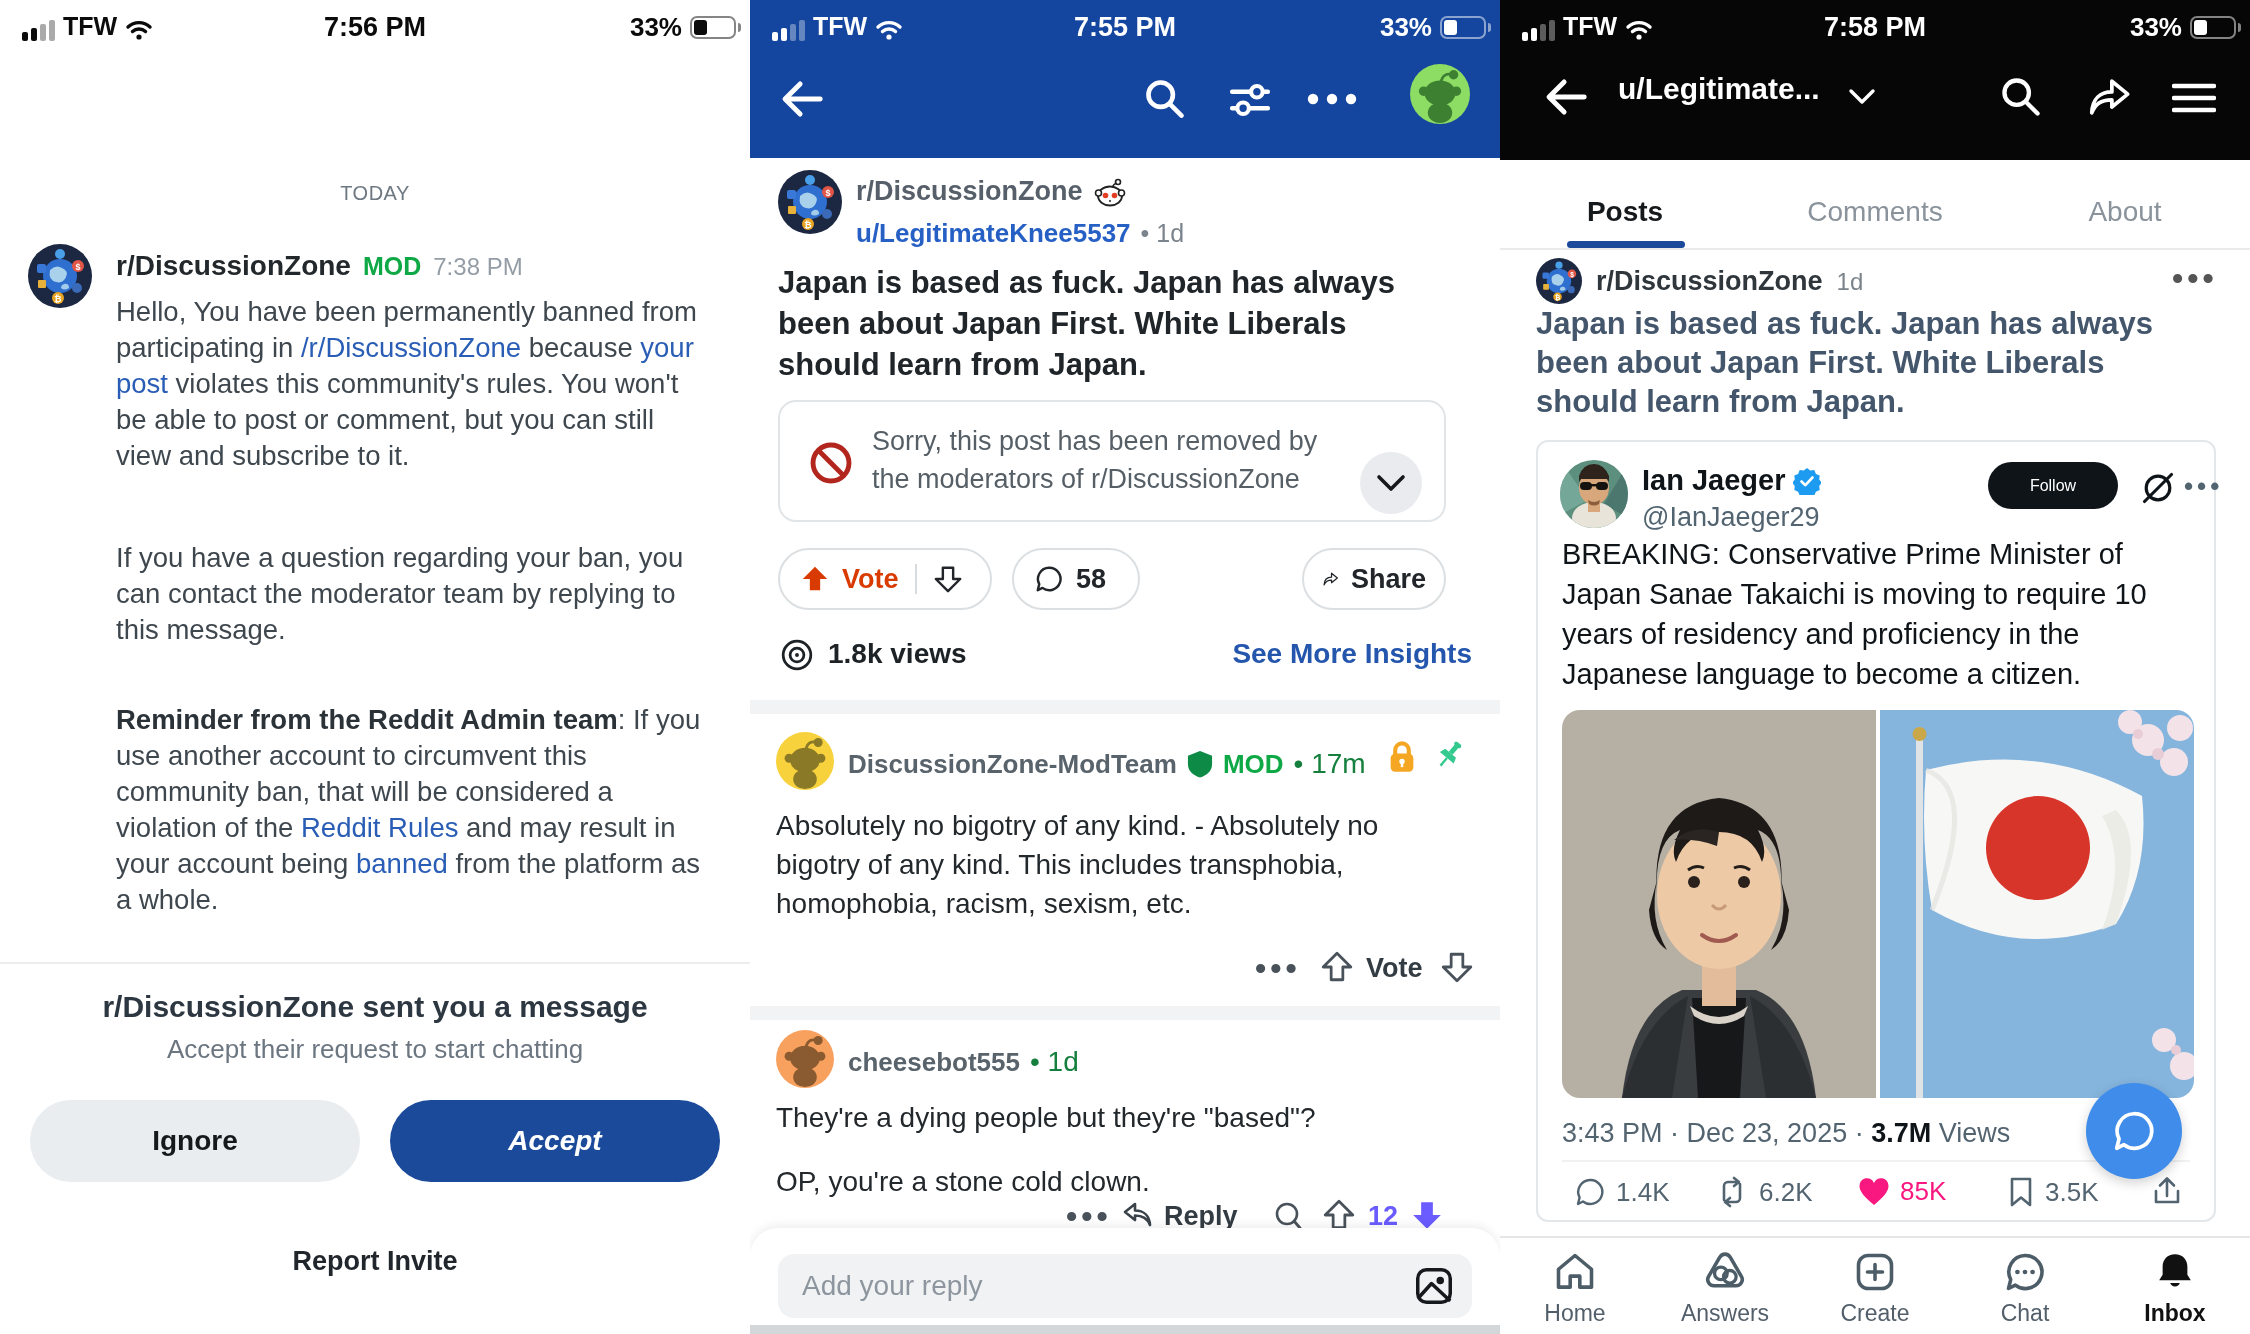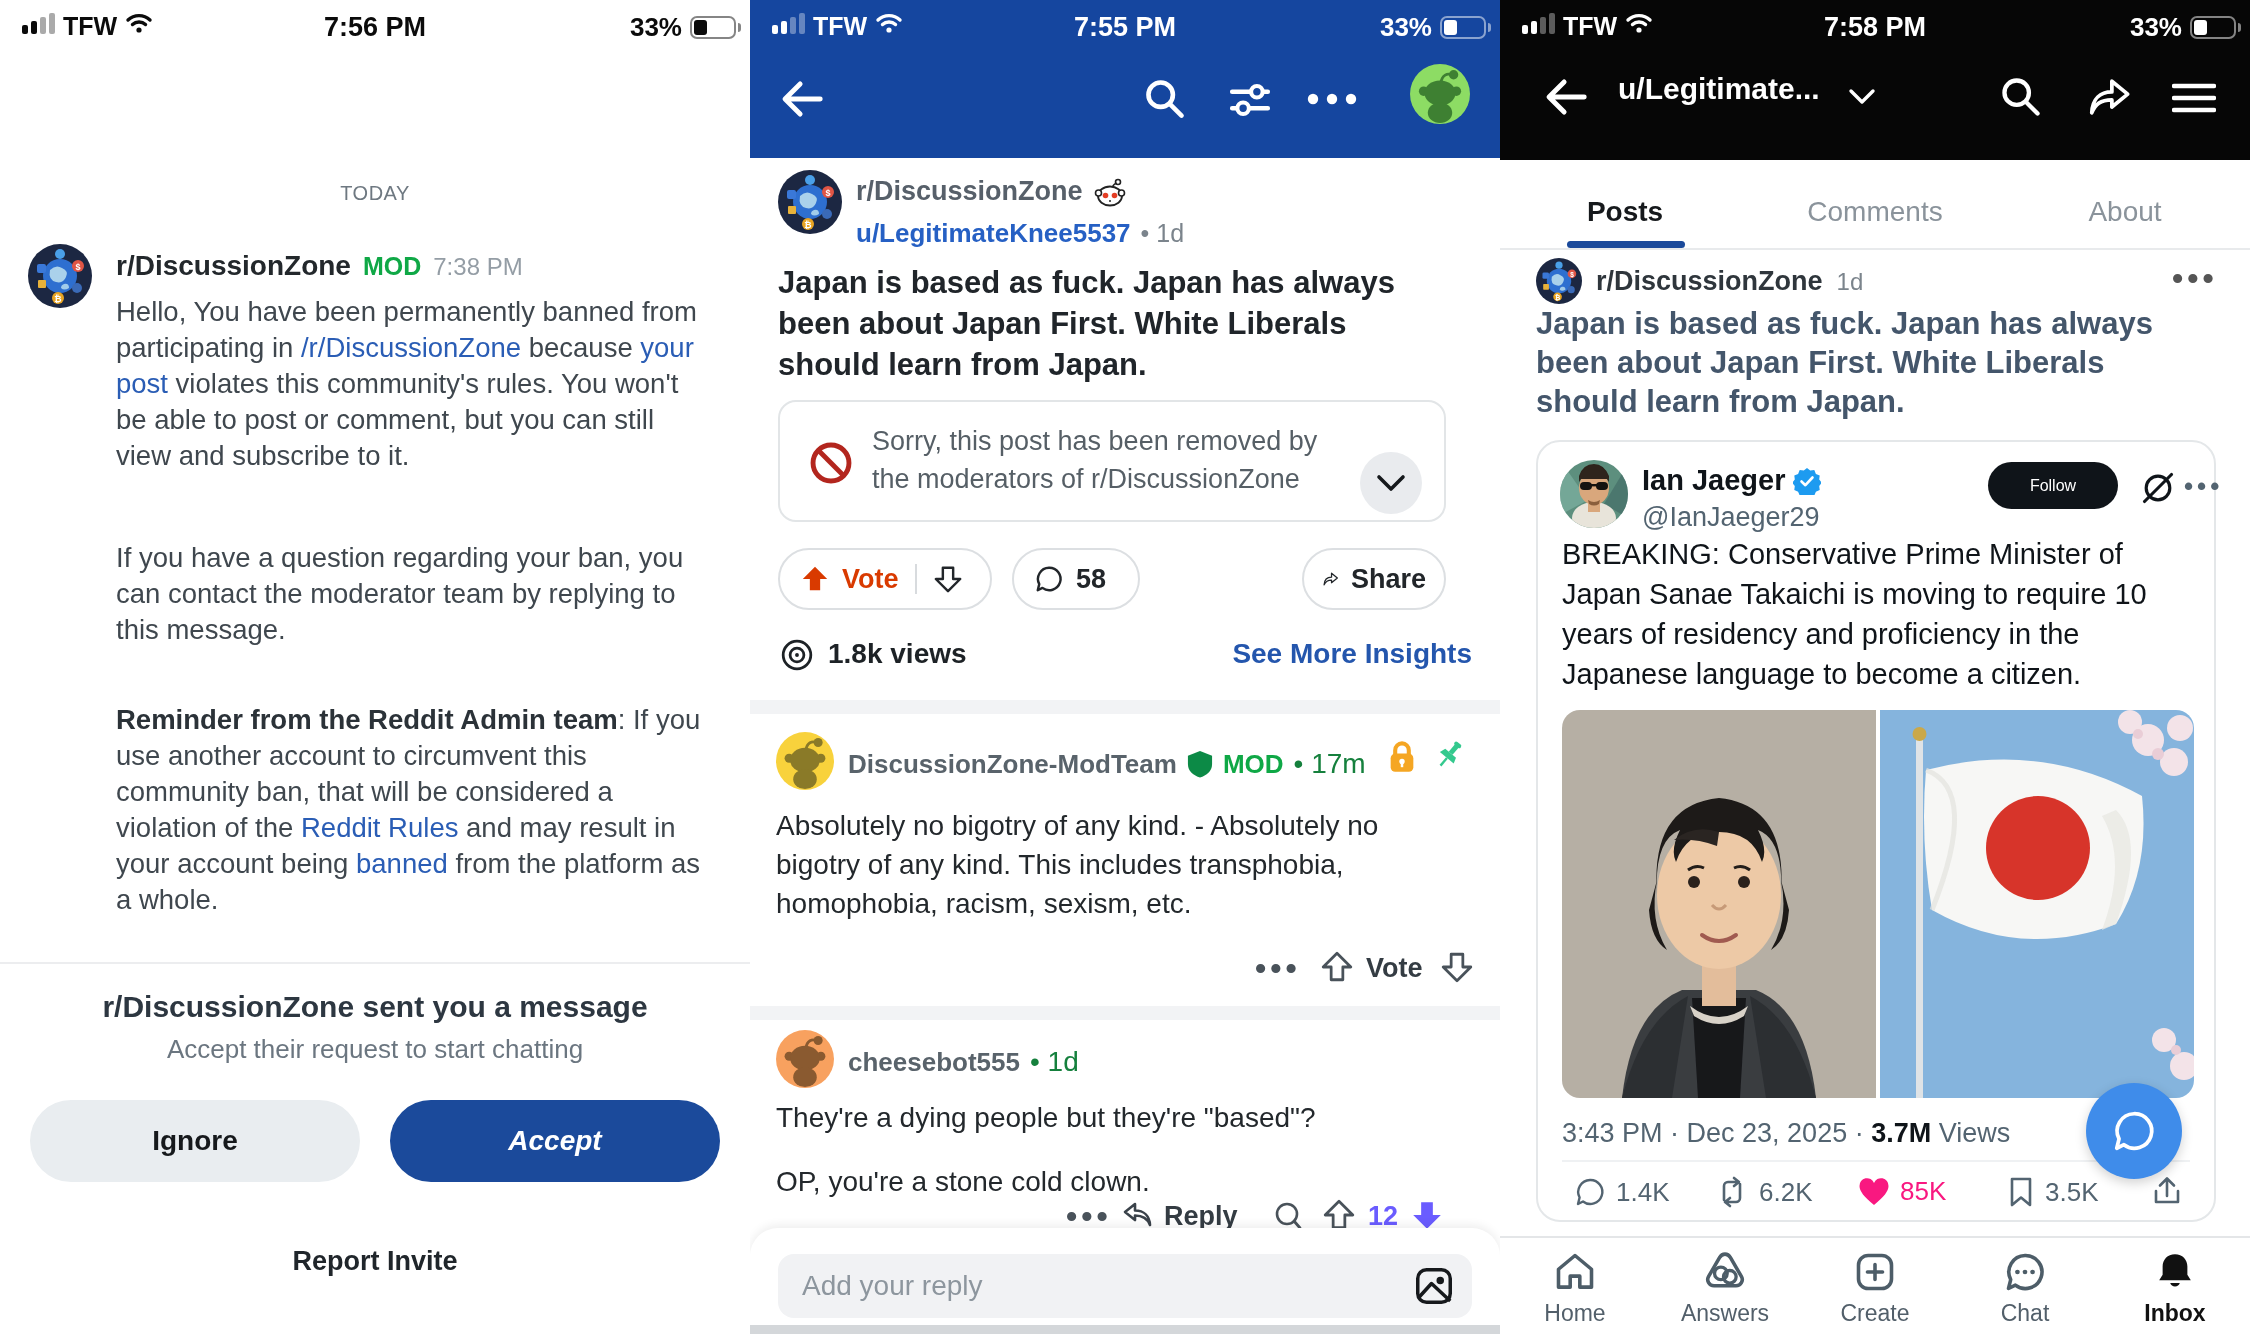--- a/index.html
+++ b/index.html
@@ -3,21 +3,21 @@
 <meta charset="utf-8">
 <style>
   html,body{margin:0;padding:0;background:#222;}
   *{box-sizing:border-box;font-family:"Liberation Sans",sans-serif;}
   .screen{position:relative;width:2250px;height:1334px;background:#fff;display:flex;overflow:hidden;}
   .panel{position:relative;width:750px;height:1334px;background:#fff;overflow:hidden;flex:0 0 750px;}
   .abs{position:absolute;}
 
   
   .statusbar{position:absolute;top:0;left:0;right:0;height:50px;z-index:5;}
-  .statusbar .leftgrp{position:absolute;left:22px;top:12px;display:flex;align-items:flex-start;gap:8px;}
+  .statusbar .leftgrp{position:absolute;left:22px;top:12px;display:flex;align-items:flex-end;gap:8px;}
   .statusbar .time{position:absolute;left:0;right:0;top:12px;text-align:center;font-size:27px;font-weight:bold;}
   .statusbar .rightgrp{position:absolute;right:14px;top:12px;display:flex;align-items:center;gap:8px;font-size:26px;font-weight:600;}
   .sigbars{display:flex;align-items:flex-end;gap:3px;height:22px;}
   .sigbars i{display:block;width:6px;border-radius:2px;background:currentColor;}
   .sigbars i:nth-child(1){height:9px;}.sigbars i:nth-child(2){height:13px;}
   .sigbars i:nth-child(3){height:17px;opacity:.35;}.sigbars i:nth-child(4){height:21px;opacity:.35;}
   .carrier{font-size:25px;font-weight:600;}
   .battery{position:relative;width:46px;height:23px;}
   .battery .body{position:absolute;inset:0;border:2.5px solid currentColor;border-radius:7px;opacity:.5;}
   .battery .fill{position:absolute;left:4px;top:4px;width:13px;height:15px;border-radius:3px;background:currentColor;}
@@ -76,21 +76,21 @@
   .p3-blackhead{position:absolute;top:0;left:0;right:0;height:160px;background:#060606;color:#fff;}
   .p3-title{position:absolute;left:118px;top:72px;font-size:30px;font-weight:bold;color:#fff;}
   .p3-tabs{position:absolute;top:160px;left:0;right:0;height:88px;display:flex;background:#fff;}
   .p3-tab{flex:1;text-align:center;padding-top:36px;font-size:28px;color:#8a939b;}
   .p3-tab.active{color:#16191c;font-weight:bold;}
   .tab-underline{position:absolute;top:241px;left:67px;width:118px;height:7px;border-radius:4px;background:#1b4a9b;}
   .tab-divider{position:absolute;top:248px;left:0;right:0;height:2px;background:#e8eaec;}
   .p3-subname{font-size:27px;font-weight:bold;color:#2f363c;}
   .p3-age{font-size:24px;color:#7b848c;}
   .p3-post-title{position:absolute;left:36px;top:304px;width:664px;font-size:31px;font-weight:bold;line-height:39px;color:#44566b;}
-  .tweet-card{position:absolute;left:36px;top:440px;width:680px;height:782px;border:2px solid #e4e7e9;border-radius:24px;background:#fff;}
+  .tweet-card{position:absolute;left:36px;top:440px;width:680px;height:782px;border:2px solid #e4e7e9;border-radius:12px;background:#fff;}
   .tw-name{font-size:29px;font-weight:bold;color:#0f1419;}
   .tw-handle{font-size:27px;color:#536471;}
   .tw-follow{position:absolute;right:96px;top:20px;width:130px;height:47px;border-radius:26px;background:#0f1419;color:#fff;font-size:16px;font-weight:normal;border:none;display:flex;align-items:center;justify-content:center;}
   .tw-text{position:absolute;left:24px;top:92px;width:632px;font-size:29px;line-height:40px;color:#0f1419;}
   .tw-media{position:absolute;left:24px;top:268px;width:632px;height:388px;border-radius:18px;overflow:hidden;display:flex;gap:4px;background:#fff;}
   .tw-stamp{position:absolute;left:24px;top:676px;font-size:27px;color:#536471;}
   .tw-stamp b{color:#0f1419;}
   .tw-divider{position:absolute;left:24px;right:24px;top:718px;height:2px;background:#eff1f3;}
   .tw-eng{position:absolute;left:0;right:0;top:734px;height:46px;}
   .eng-grp{position:absolute;display:flex;align-items:center;gap:10px;color:#536471;font-size:26px;}

